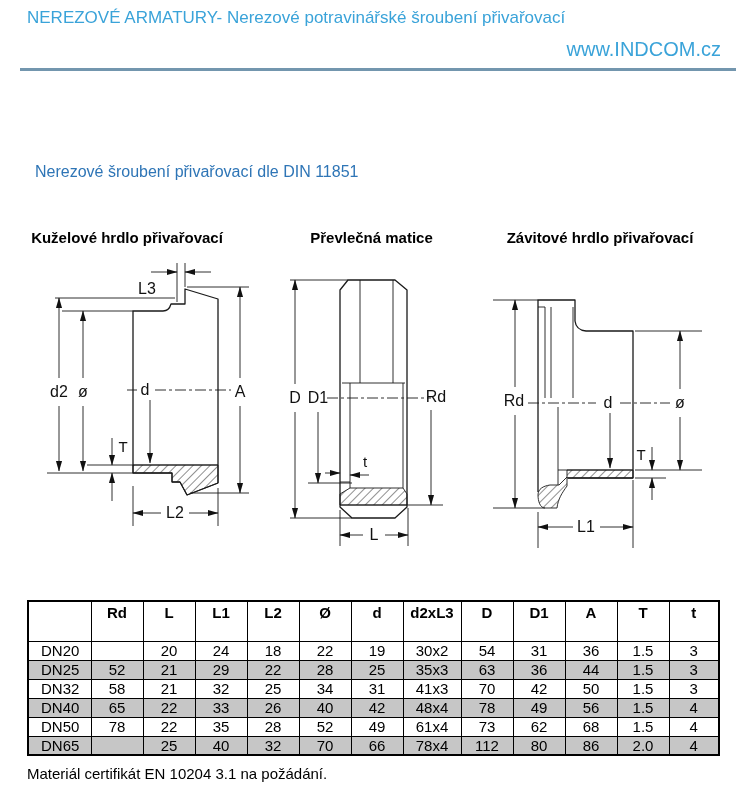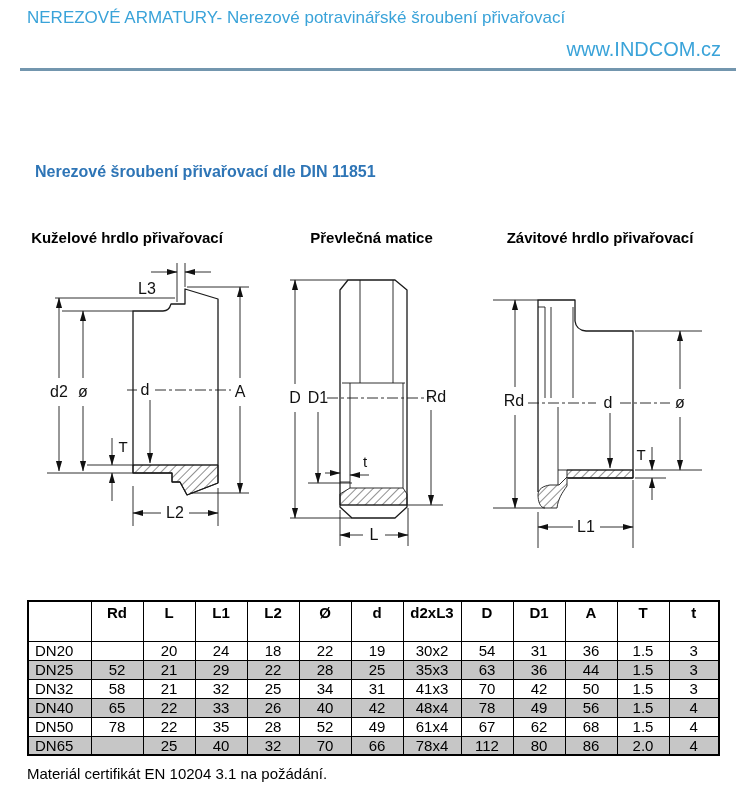--- a/index.html
+++ b/index.html
@@ -21,21 +21,21 @@
   .website{
     position:absolute;right:24px;top:38px;
     font-size:20px;color:var(--accent-light,#3aa3d9);text-decoration:none;
   }
   .header-rule{
     position:absolute;left:20px;top:68px;width:716px;height:3px;
     background:var(--rule,#7396ae);border:none;
   }
   .section-title{
     position:absolute;left:35px;top:163px;
-    font-size:16px;font-weight:bold;color:var(--accent-dark,#2e75b6);
+    font-size:16px;font-weight:normal;color:var(--accent-dark,#2e75b6);
   }
   .drawing-title{
     position:absolute;top:229px;font-size:15px;font-weight:bold;text-align:center;color:#000;
   }
   #dt1{left:27px;width:200px;}
   #dt2{left:294px;width:155px;}
   #dt3{left:490px;width:220px;}
   .drawing{position:absolute;}
   #svg1{left:35px;top:258px;}
   #svg2{left:285px;top:262px;}
@@ -52,21 +52,21 @@
   table.dims{
     position:absolute;left:27px;top:600px;width:693px;
     border-collapse:collapse;table-layout:fixed;
     font-size:15px;border:2px solid #000;
   }
   table.dims th,table.dims td{
     border:1.5px solid #000;text-align:center;overflow:hidden;white-space:nowrap;
   }
   table.dims th{font-weight:bold;vertical-align:top;height:40px;padding-top:2px;}
   table.dims td{height:19px;padding:0 1px;font-weight:normal;}
-  table.dims td.rowhead{text-align:left;padding-left:6px;}
+  table.dims td.rowhead{text-align:left;padding-left:12px;}
   table.dims tr.shade td{background:var(--row-shade,#c6c6c6);}
   .footer-note{
     position:absolute;left:27px;top:765px;font-size:15px;color:#000;
   }
 </style>
 </head>
 <body>
 
 <svg width="0" height="0" style="position:absolute" aria-hidden="true">
   <defs>
@@ -277,21 +277,21 @@
     </tr>
     <tr>
       <td class="rowhead">DN50</td>
       <td>78</td>
       <td>22</td>
       <td>35</td>
       <td>28</td>
       <td>52</td>
       <td>49</td>
       <td>61x4</td>
-      <td>67</td>
+      <td>73</td>
       <td>62</td>
       <td>68</td>
       <td>1.5</td>
       <td>4</td>
     </tr>
     <tr class="shade">
       <td class="rowhead">DN65</td>
       <td></td>
       <td>25</td>
       <td>40</td>

